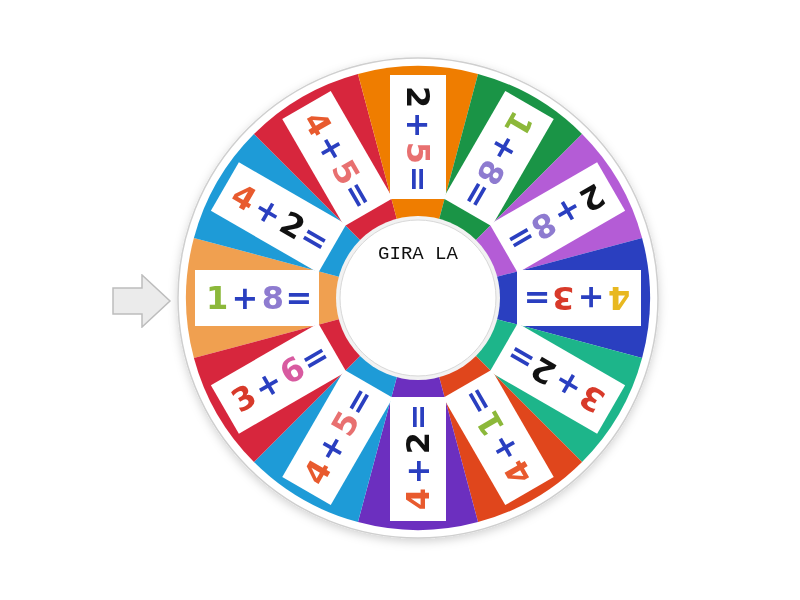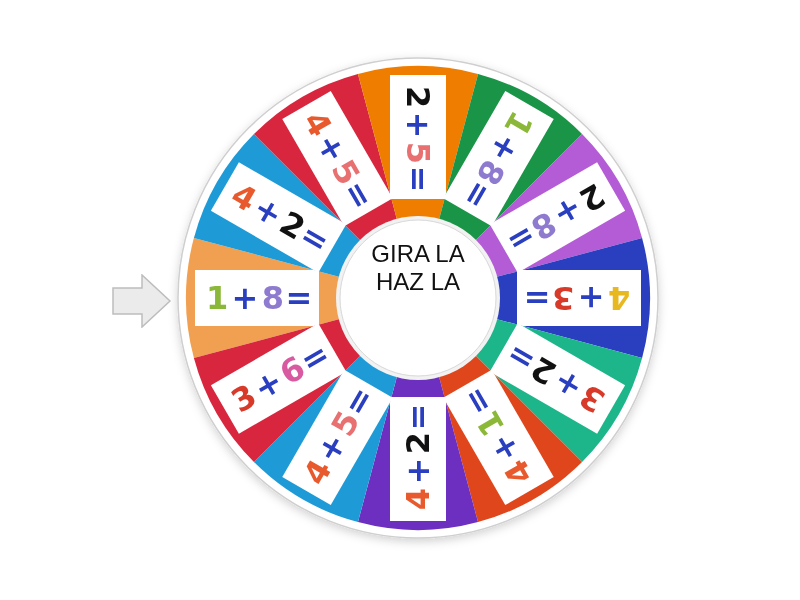--- a/index.html
+++ b/index.html
@@ -1,20 +1,20 @@
 <!DOCTYPE html>
 <html><head>
 <meta charset="utf-8">
 <style>
   html, body { margin:0; padding:0; }
   body { width:800px; height:600px; background:#ffffff; position:relative; overflow:hidden; font-family:"DejaVu Sans", sans-serif; }
   #wheel-wrap { position:absolute; left:0; top:0; width:800px; height:600px; }
   svg { position:absolute; left:0; top:0; }
   .pointer { position:absolute; left:112px; top:274px; }
-  .center-text { position:absolute; left:338px; top:240px; width:160px; text-align:center; font-family:Liberation Sans, sans-serif; font-size:24px; line-height:28px; color:#111; }
+  .center-text { position:absolute; left:338px; top:240px; width:160px; text-align:center; font-family:Liberation Mono, monospace; font-size:19px; line-height:28px; color:#111; }
   .center-text div { white-space:nowrap; }
 </style>
 </head>
 <body>
 
 <div id="wheel-wrap">
   <svg id="wheel-svg" width="800" height="600">
       <defs>
         <filter id="shadow" x="-10%" y="-10%" width="120%" height="120%">
           <feDropShadow dx="0" dy="3" stdDeviation="5" flood-color="#000" flood-opacity="0.18"></feDropShadow>
@@ -163,21 +163,20 @@
             <text x="16" y="11" text-anchor="middle" font-family="DejaVu Sans, sans-serif" font-weight="bold" font-size="32" fill="#D85AA0">6</text>
             <text x="42" y="11" text-anchor="middle" font-family="DejaVu Sans, sans-serif" font-weight="bold" font-size="32" fill="#2A3FC0">=</text>
           </g>
         </g>
       </g>
       <circle cx="418" cy="298" r="82" fill="#f2f2f2"></circle>
       <circle cx="418" cy="298" r="78" fill="#ffffff" stroke="#d8d8d8" stroke-width="1"></circle>
     </svg>
   <div class="center-text">
     <div>GIRA LA</div>
-    <div>HAZ LA</div>
   </div>
 </div>
 
 <div class="pointer">
   <svg width="60" height="54" viewBox="0 0 60 54" style="position:static">
     <path d="M1 14 H30 V1 L58 27 L30 53 V40 H1 Z" fill="#EBEBEB" stroke="#BDBDBD" stroke-width="1.5"></path>
   </svg>
 </div>
 
 </body></html>

